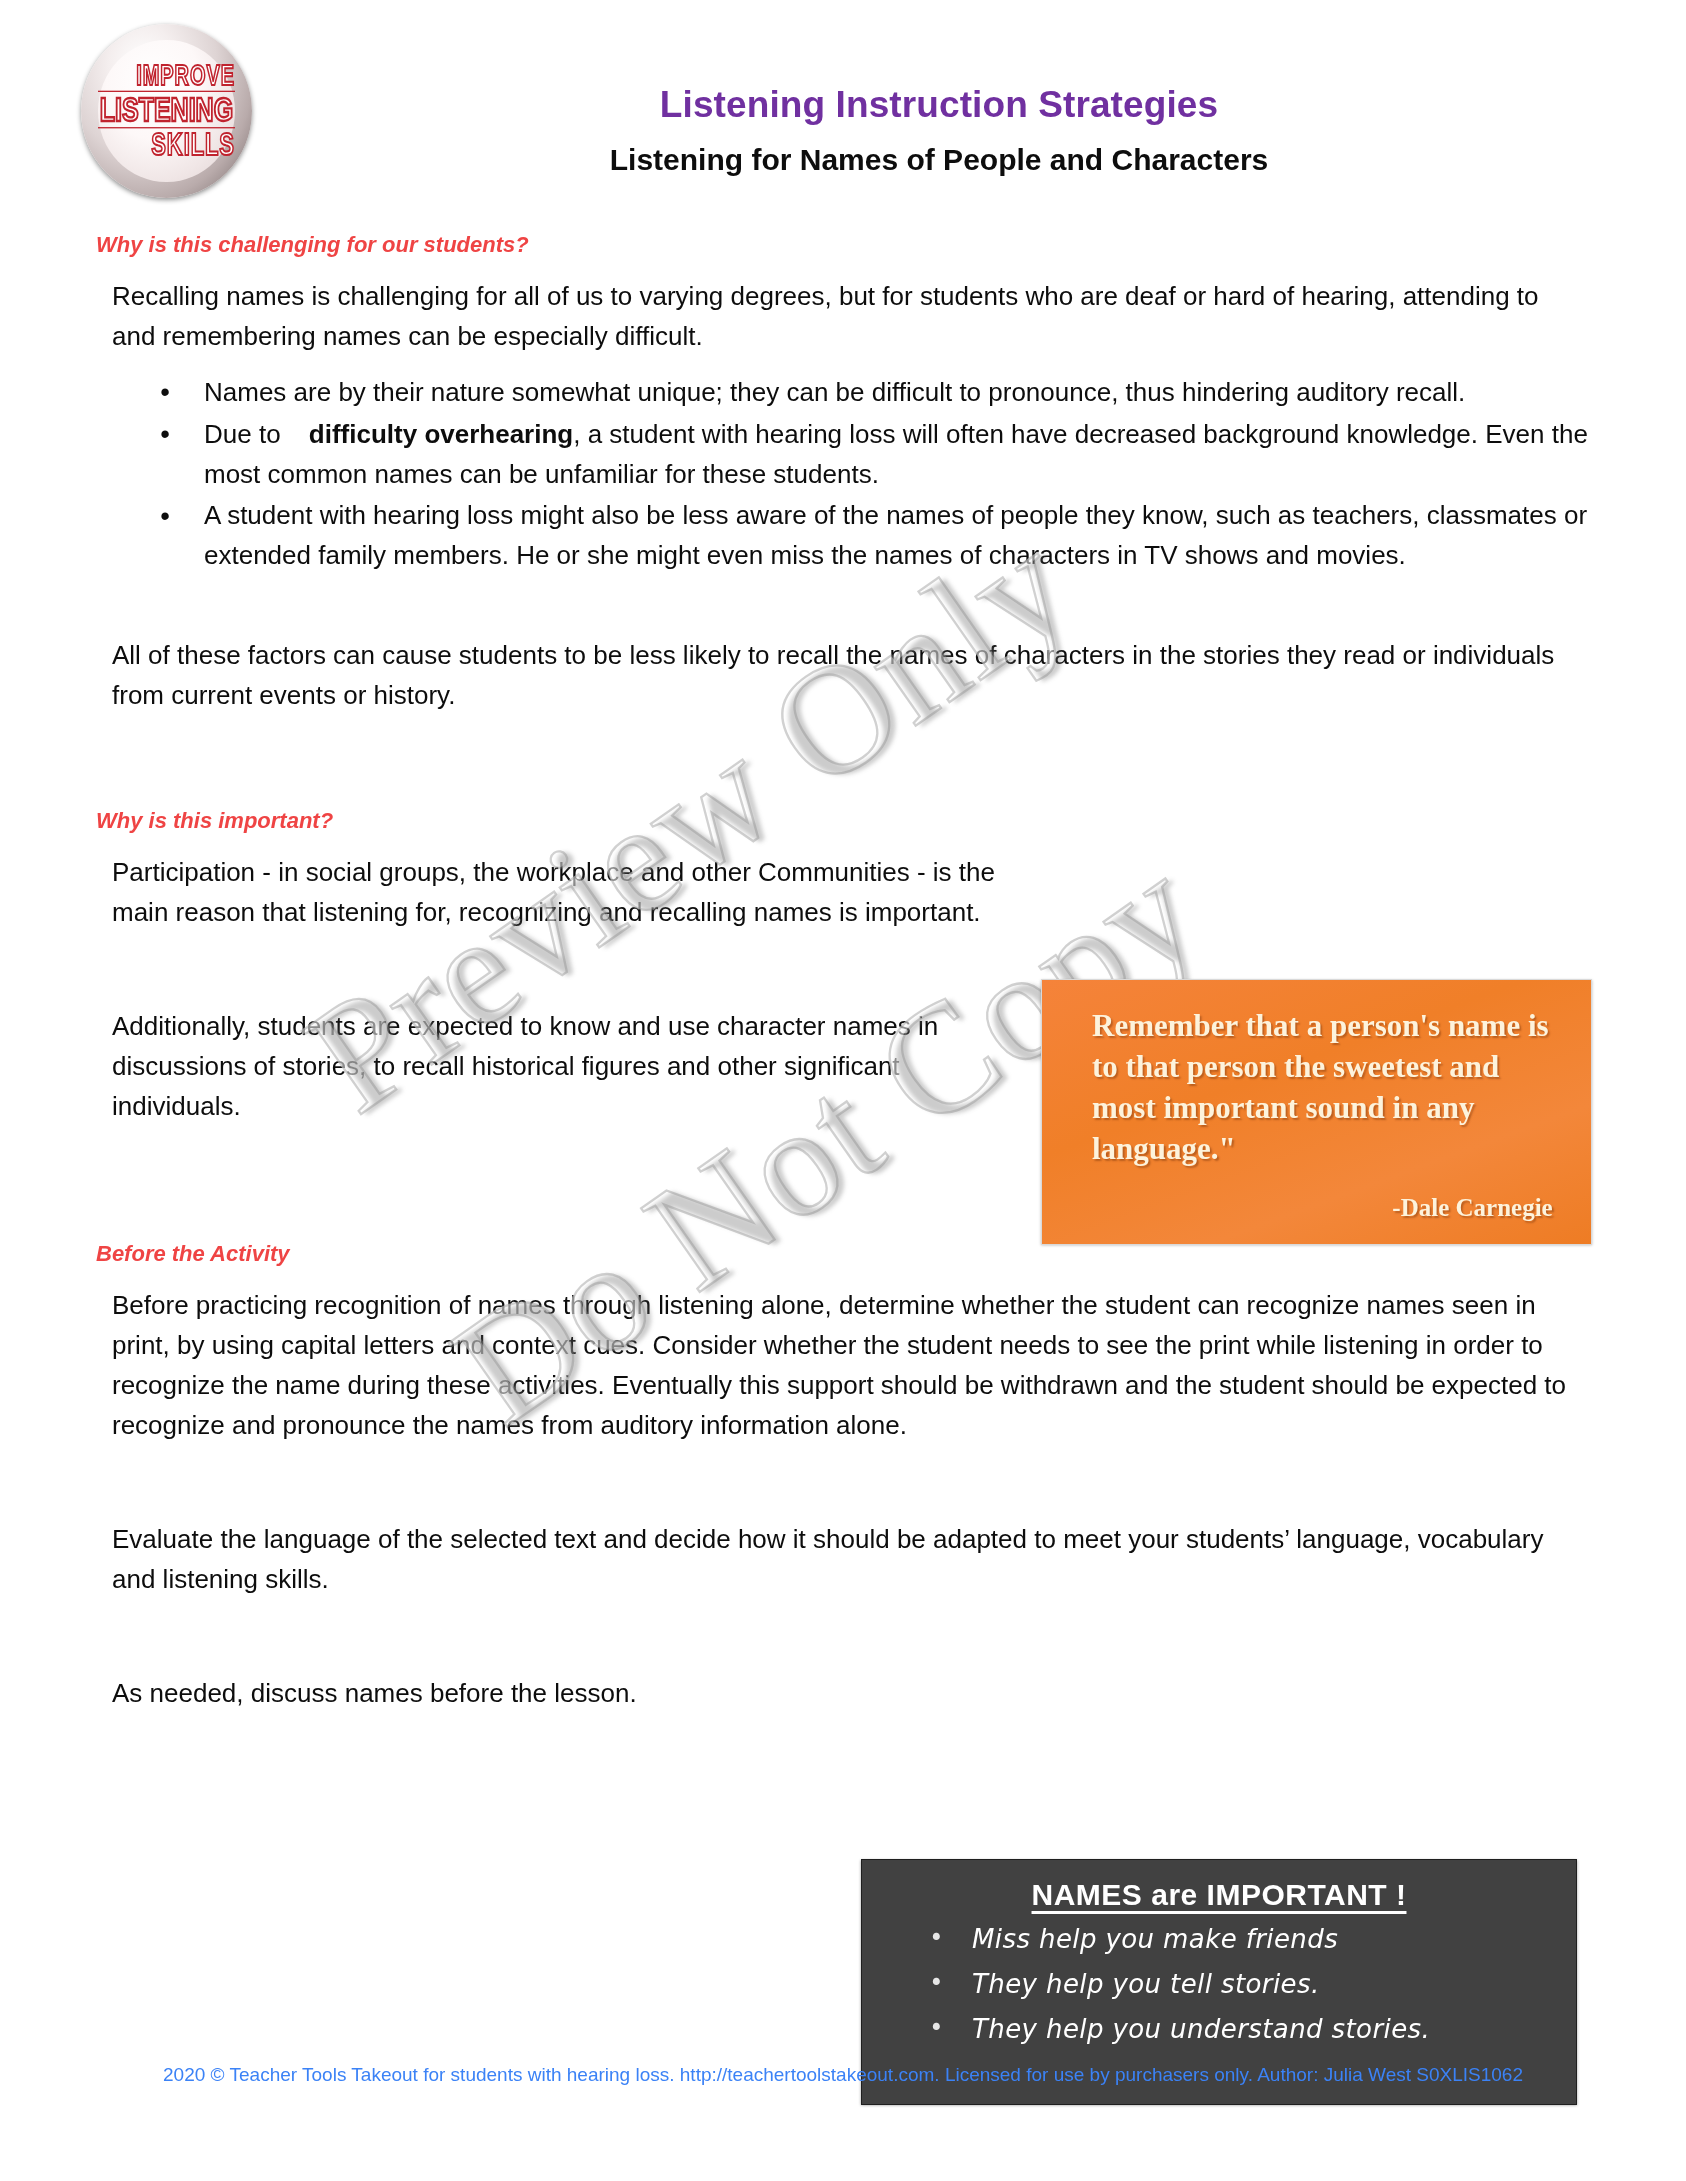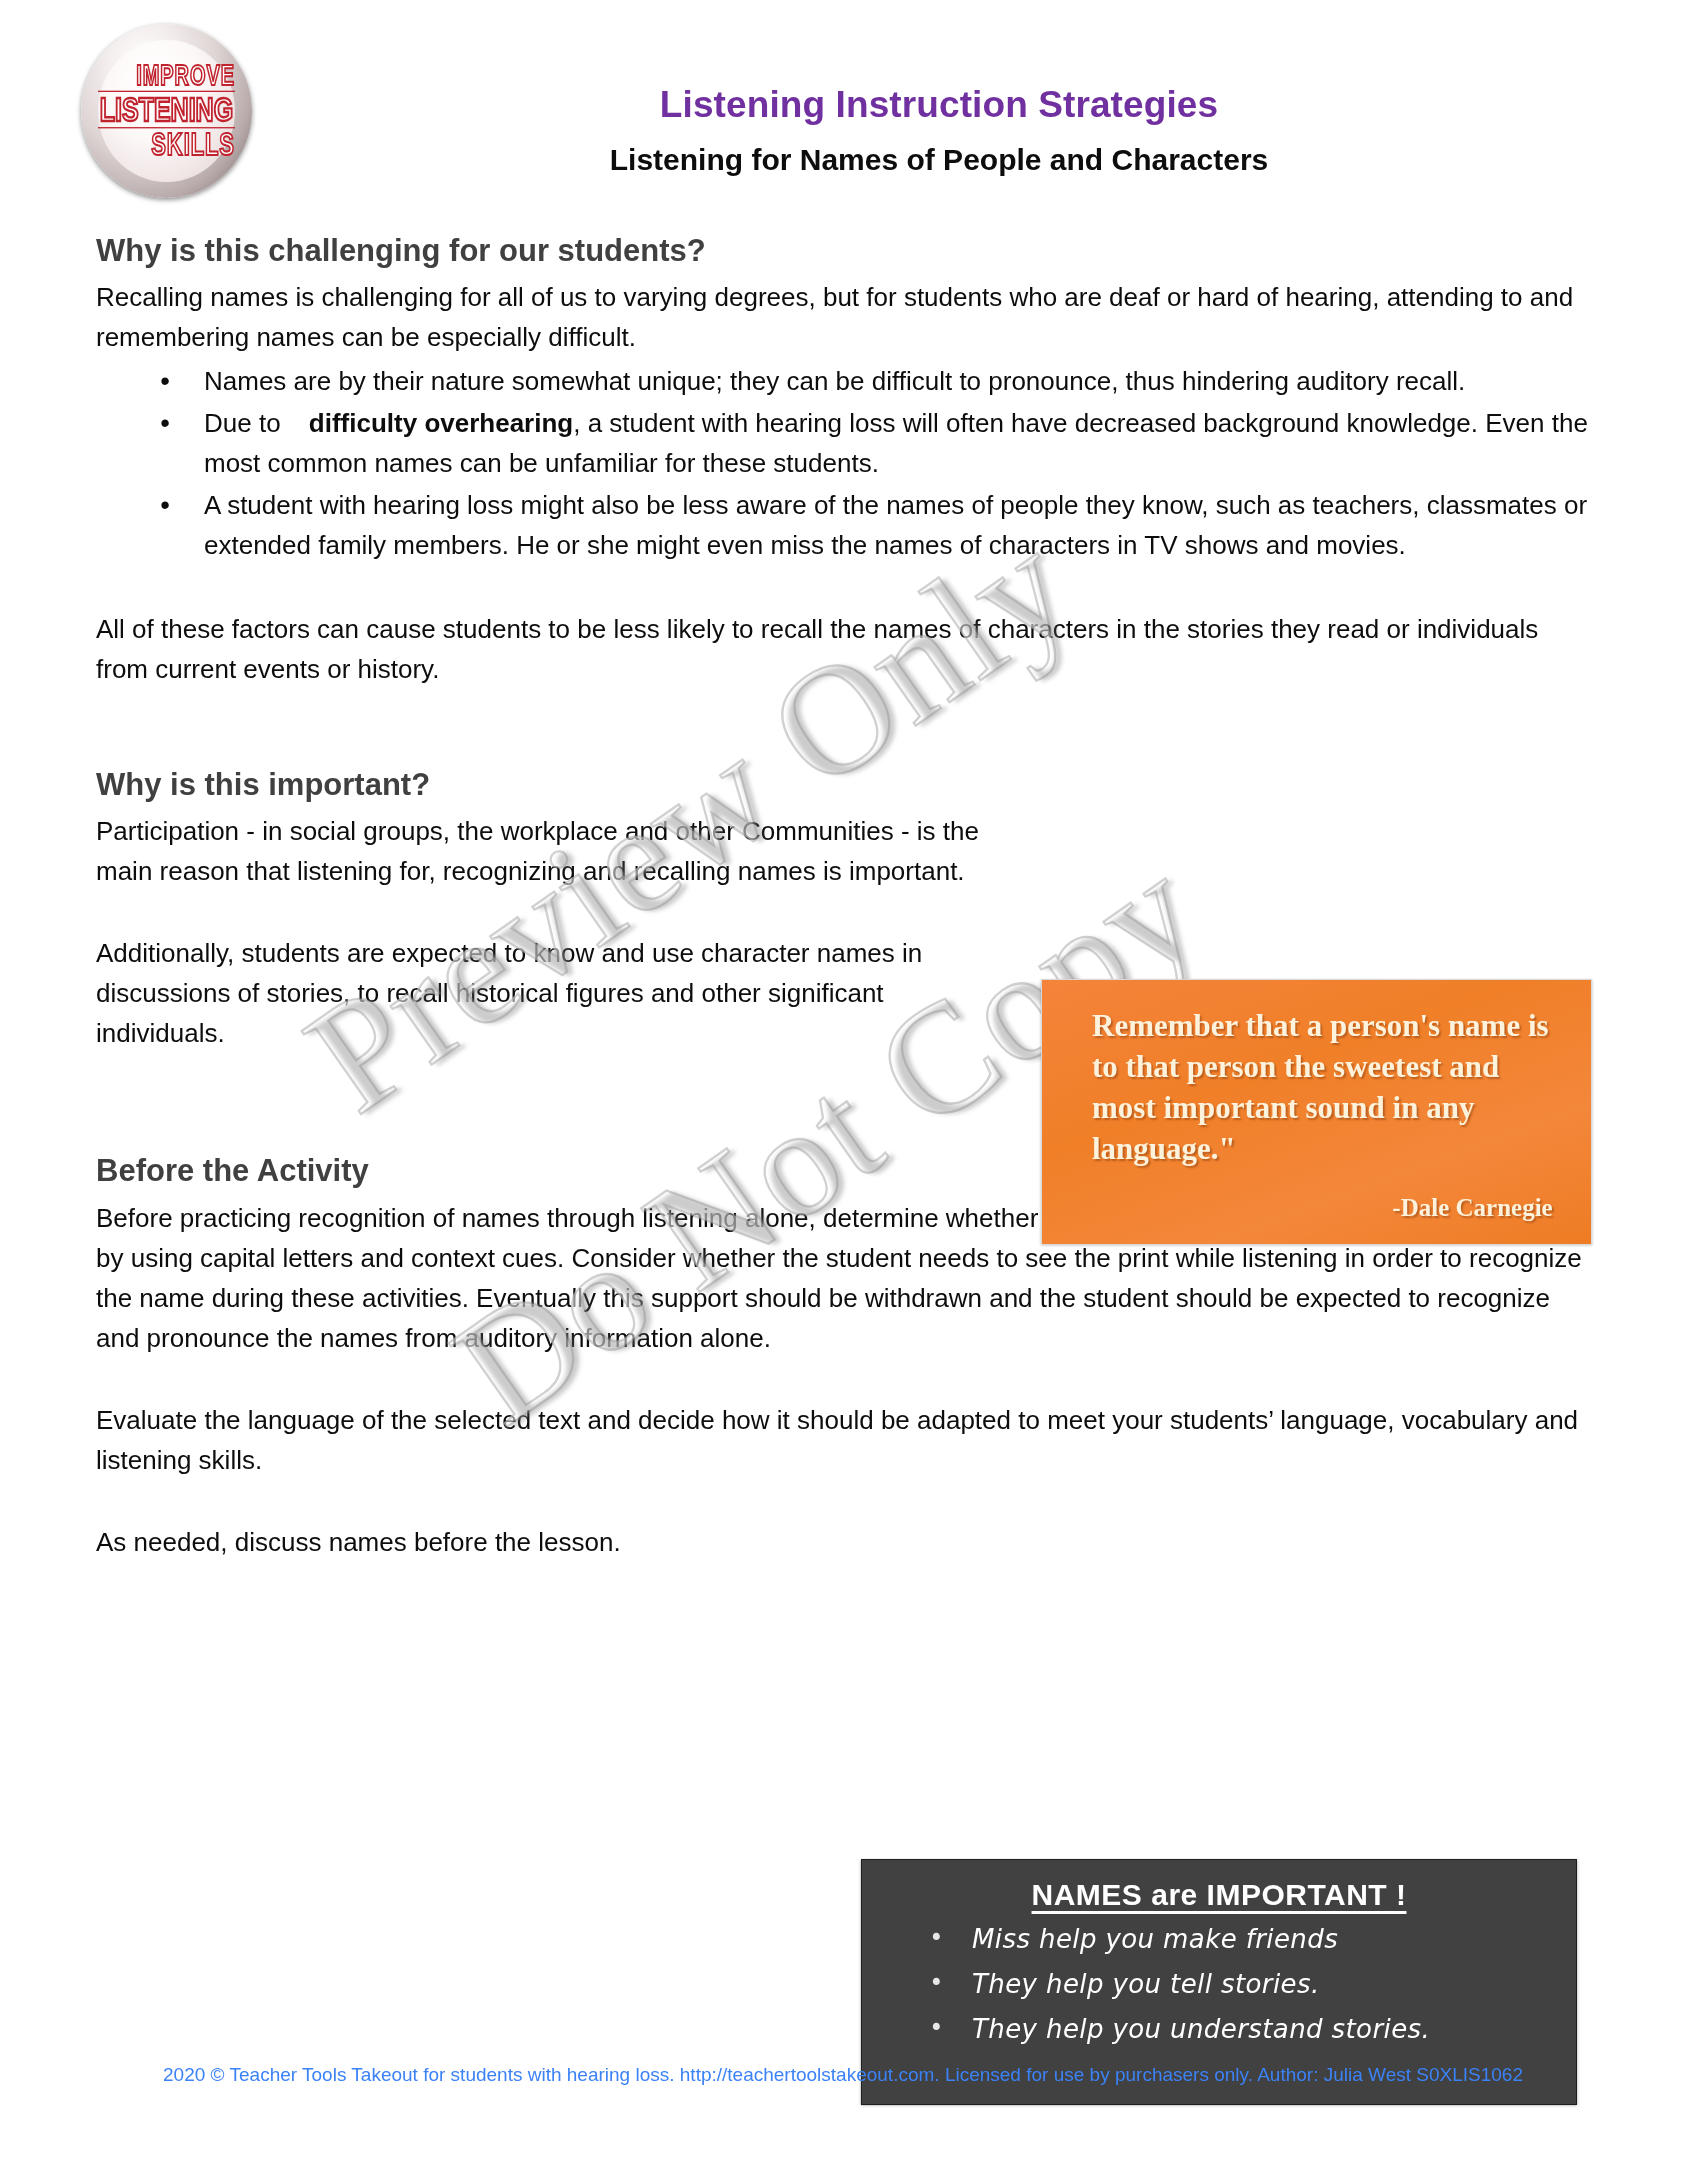--- a/index.html
+++ b/index.html
@@ -115,32 +115,33 @@
 
   
   .content {
     position: relative;
     padding: 0 96px 0 96px;
   }
 
   h2.section-head {
     font-family: "Liberation Sans", sans-serif;
     font-weight: 700;
-    font-size: 31px;
-    color: #404040;
+    font-size: 22px;
+    color: #ef4444;
     margin: 0 0 5.5px 0;
     line-height: 1.35;
+    font-style: italic;
   }
 
   p.body-text {
     font-family: "Liberation Sans", sans-serif;
     font-size: 26px;
     color: #0d0d0d;
     line-height: 1.54;
-    margin: 0;
+    margin: 16px;
   }
 
   ul.bullets {
     list-style: none;
     margin: 3.7px 0 0 0;
     padding: 0 0 0 57px;
   }
   ul.bullets > li {
     position: relative;
     font-family: "Liberation Sans", sans-serif;

